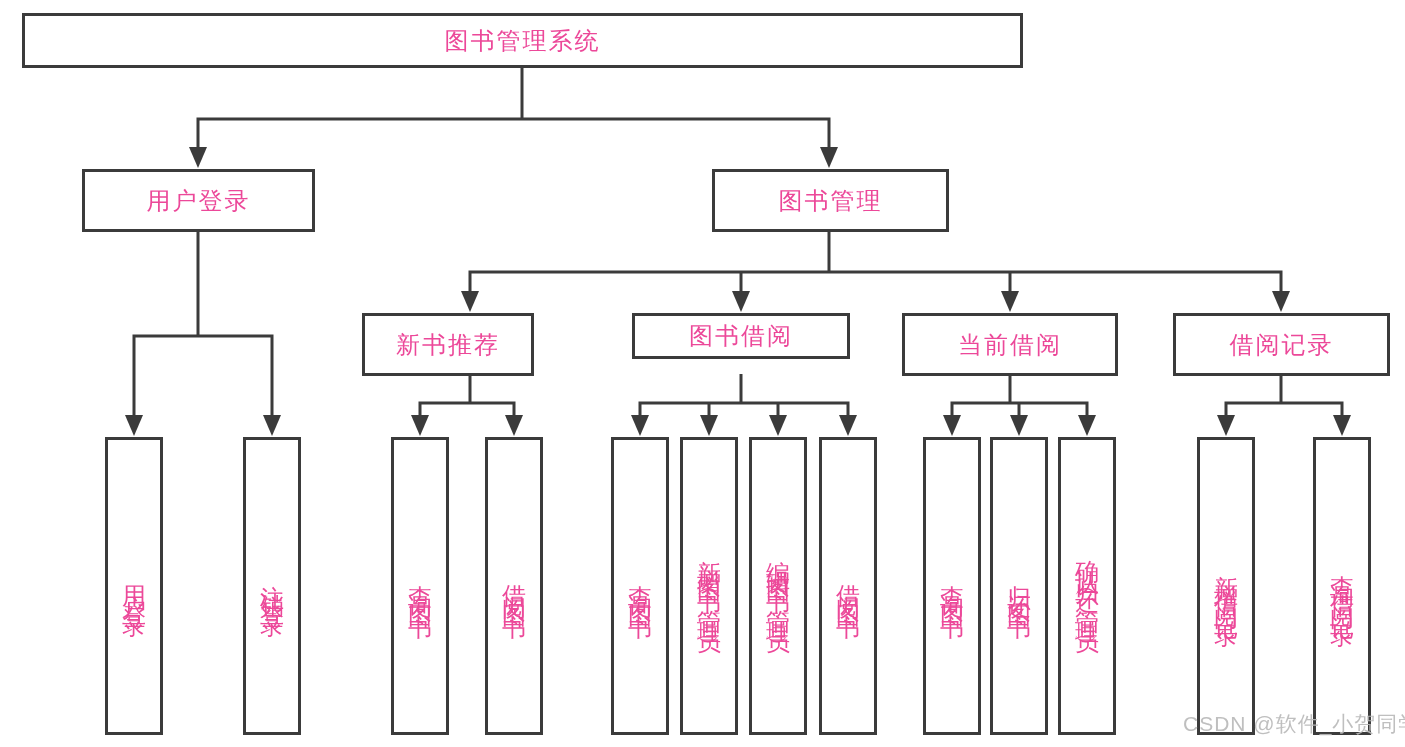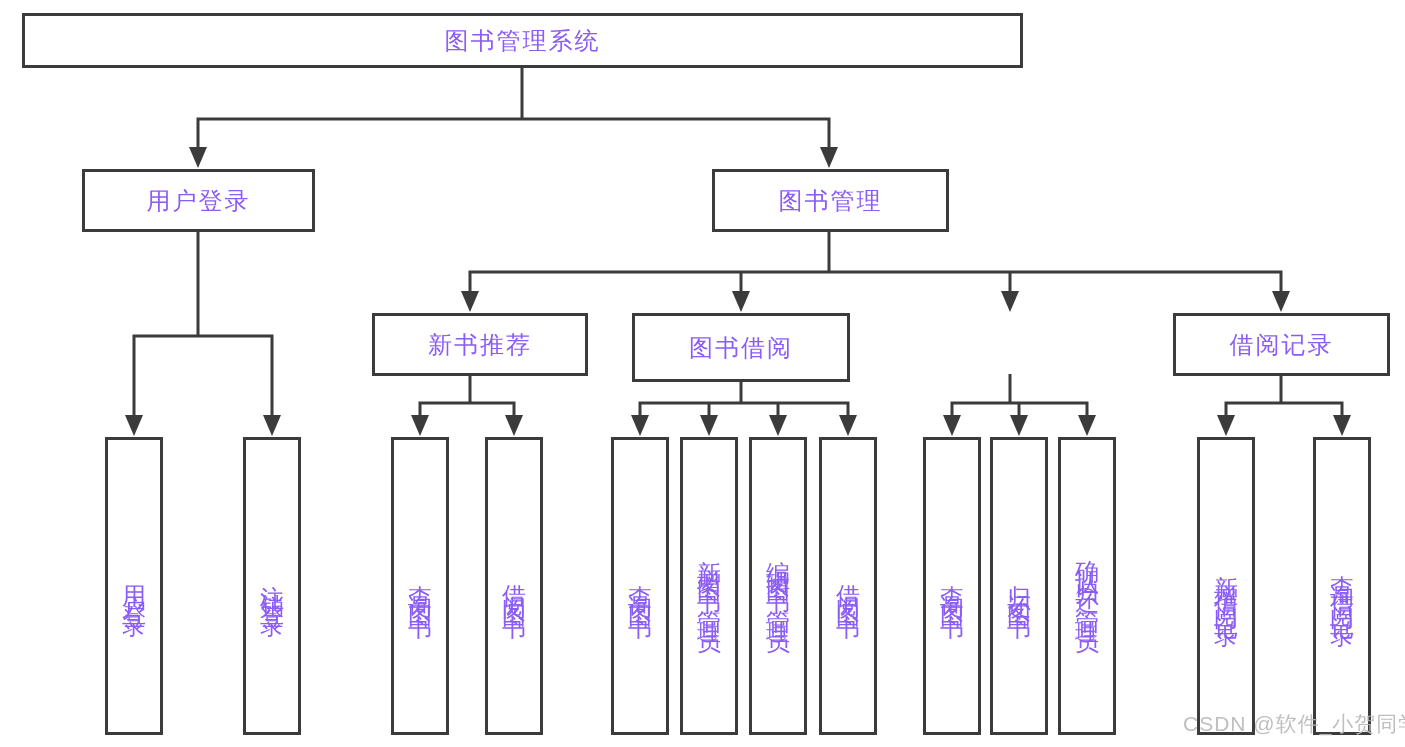--- a/index.html
+++ b/index.html
@@ -22,21 +22,21 @@
     z-index: 1;
   }
   .box {
     position: absolute;
     box-sizing: border-box;
     border: 3px solid #3b3b3b;
     background: #ffffff;
     display: flex;
     align-items: center;
     justify-content: center;
-    color: #8b5cf6;
+    color: #ec4899;
     z-index: 2;
   }
   .box.h span {
     font-size: 24px;
     letter-spacing: 2px;
     white-space: nowrap;
   }
   .box.v span {
     writing-mode: vertical-rl;
     text-orientation: mixed;
@@ -121,25 +121,28 @@
     <span>图书管理系统</span>
   </div>
 
   <div class="box h" style="left:82px; top:169px; width:233px; height:63px">
     <span>用户登录</span>
   </div>
   <div class="box h" style="left:712px; top:169px; width:237px; height:63px">
     <span>图书管理</span>
   </div>
 
-  <div class="box h" style="left:372px; top:313px; width:216px; height:63px">
+  <div class="box h" style="left:362px; top:313px; width:172px; height:63px">
     <span>新书推荐</span>
   </div>
-  <div class="box h" style="left:632px; top:313px; width:218px; height:69px">
+  <div class="box h" style="left:632px; top:313px; width:218px; height:46px">
     <span>图书借阅</span>
+  </div>
+  <div class="box h" style="left:902px; top:313px; width:216px; height:63px">
+    <span>当前借阅</span>
   </div>
   <div class="box h" style="left:1173px; top:313px; width:217px; height:63px">
     <span>借阅记录</span>
   </div>
 
   <div class="box v" style="left:105px; top:437px; width:58px; height:298px">
     <span>用户登录</span>
   </div>
   <div class="box v" style="left:243px; top:437px; width:58px; height:298px">
     <span>注销登录</span>

